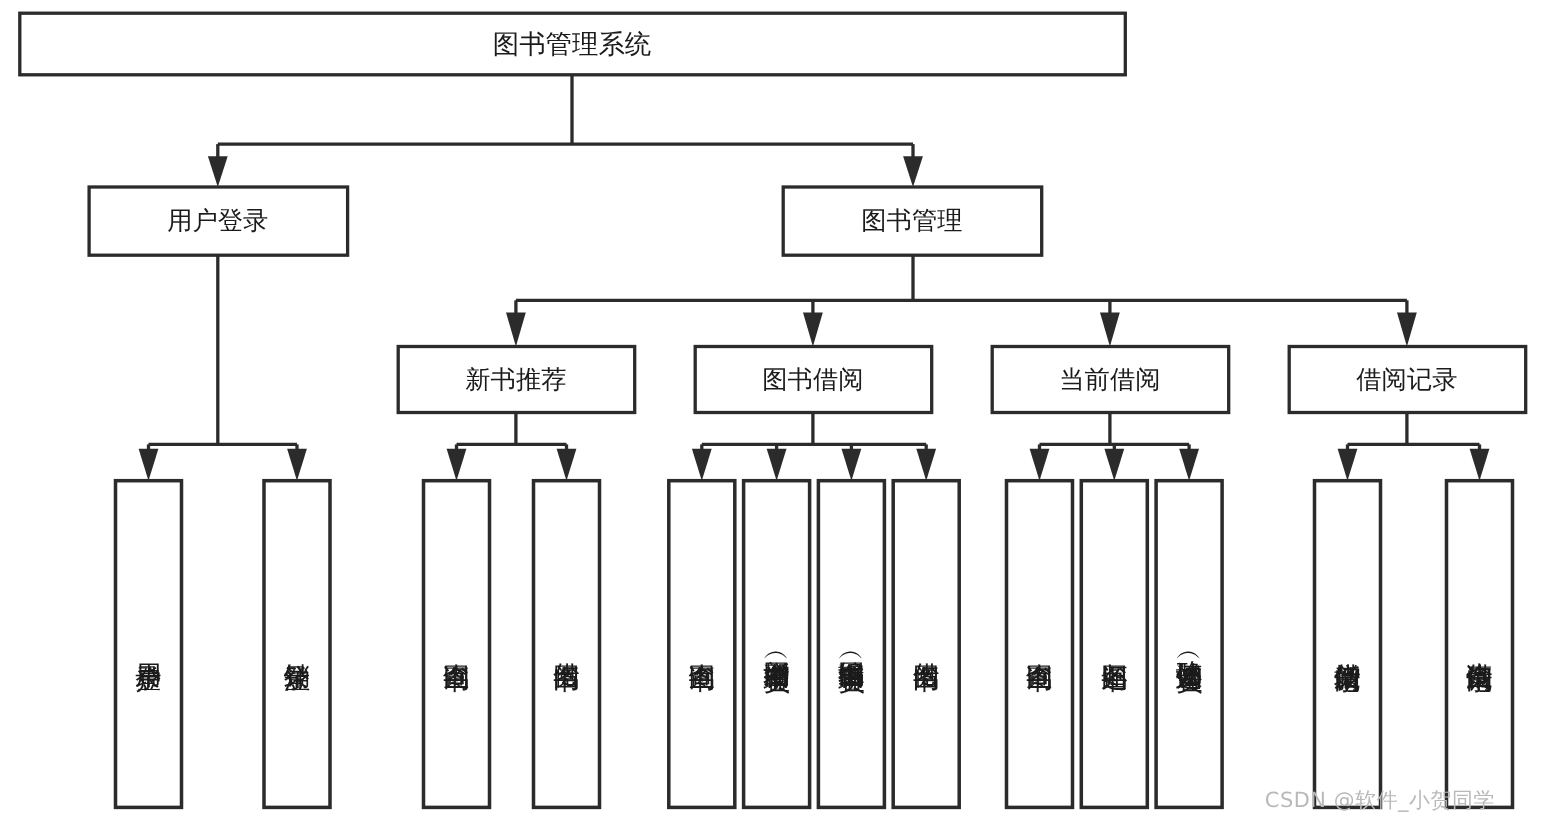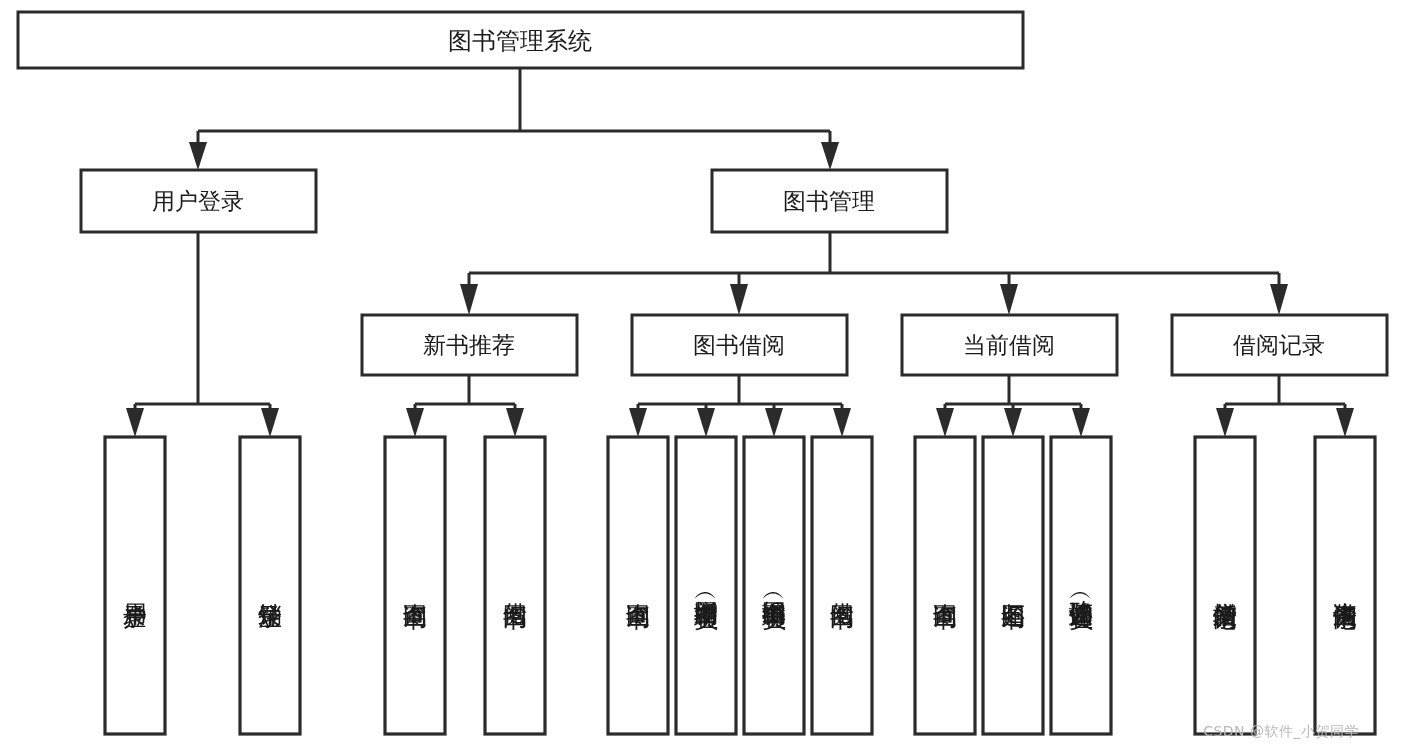--- a/index.html
+++ b/index.html
@@ -76,21 +76,21 @@
     writing-mode: vertical-rl;
     text-orientation: upright;
     letter-spacing: 1px;
     white-space: nowrap;
   }
   .watermark {
     position: absolute;
     right: 8px;
     bottom: 6px;
     font-family: "DejaVu Sans", "Liberation Sans", sans-serif;
-    font-size: 14px;
+    font-size: 19px;
     color: #b9b9b9;
     letter-spacing: 0.5px;
     user-select: none;
     pointer-events: none;
     white-space: nowrap;
   }
 </style>
 </head>
 <body>
 

